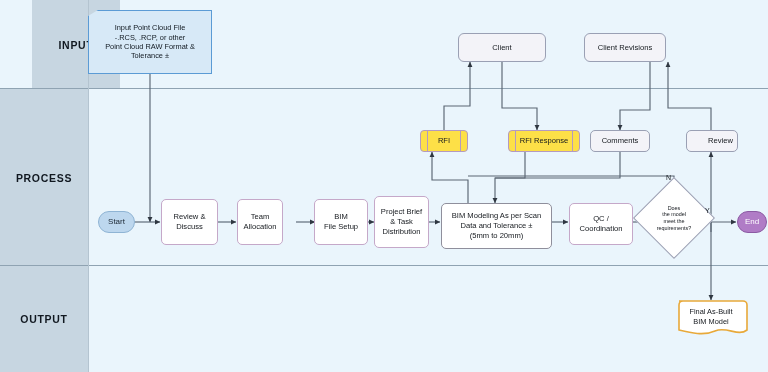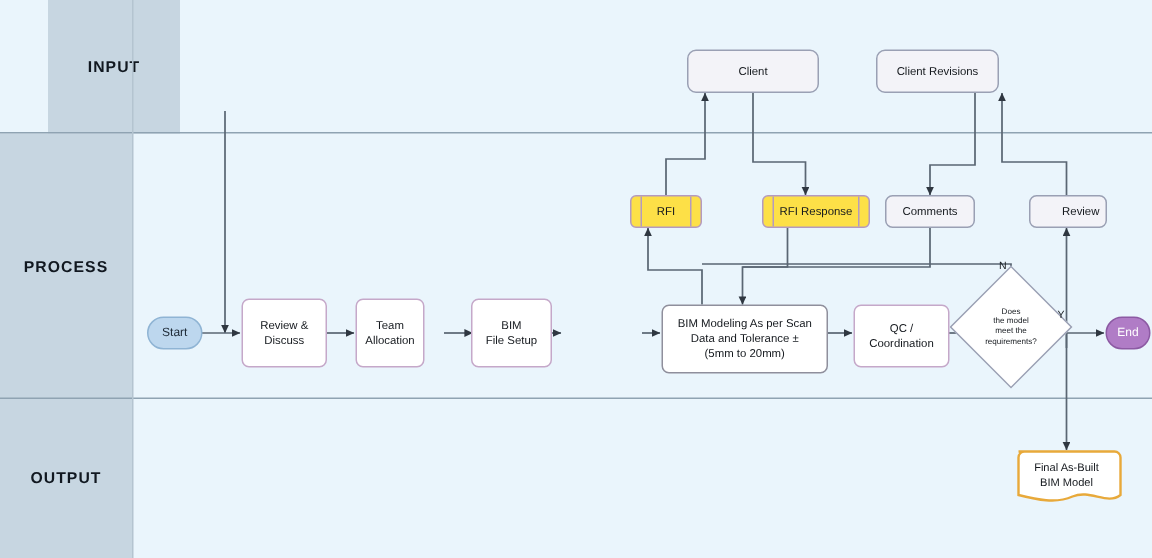--- a/index.html
+++ b/index.html
@@ -132,20 +132,28 @@
       <path d="M620,152 L620,178 L495,178" marker-end="none"></path>
 
       <path d="M674,190 L674,176 L468,176" marker-end="none"></path>
 
       <path d="M711,232 L711,152"></path>
 
       <path d="M711,222 L711,300"></path>
     </g>
   </svg>
 
+  <div class="node n-input" style="left:88px;top:10px;width:124px;height:64px;">
+    <div>
+      <div>Input Point Cloud File</div>
+      <div>-.RCS,  .RCP, or other</div>
+      <div>Point Cloud RAW Format &amp;</div>
+      <div>Tolerance ±</div>
+    </div>
+  </div>
 
   <div class="node n-plain" style="left:458px;top:33px;width:88px;height:29px;">
     <span>Client</span>
   </div>
   <div class="node n-plain" style="left:584px;top:33px;width:82px;height:29px;">
     <span>Client Revisions</span>
   </div>
 
   <div class="node n-predef" style="left:420px;top:130px;width:48px;height:22px;">
     <span>RFI</span>
@@ -178,20 +186,27 @@
     </div>
   </div>
 
   <div class="node n-process" style="left:314px;top:199px;width:54px;height:46px;">
     <div>
       <div>BIM</div>
       <div>File Setup</div>
     </div>
   </div>
 
+  <div class="node n-process" style="left:374px;top:196px;width:55px;height:52px;">
+    <div>
+      <div>Project Brief</div>
+      <div>&amp; Task</div>
+      <div>Distribution</div>
+    </div>
+  </div>
 
   <div class="node n-process" style="left:441px;top:203px;width:111px;height:46px;border-color:#8f8f9c;">
     <div>
       <div>BIM Modeling As per Scan</div>
       <div>Data and Tolerance ±</div>
       <div>(5mm to 20mm)</div>
     </div>
   </div>
 
   <div class="node n-process" style="left:569px;top:203px;width:64px;height:42px;">

